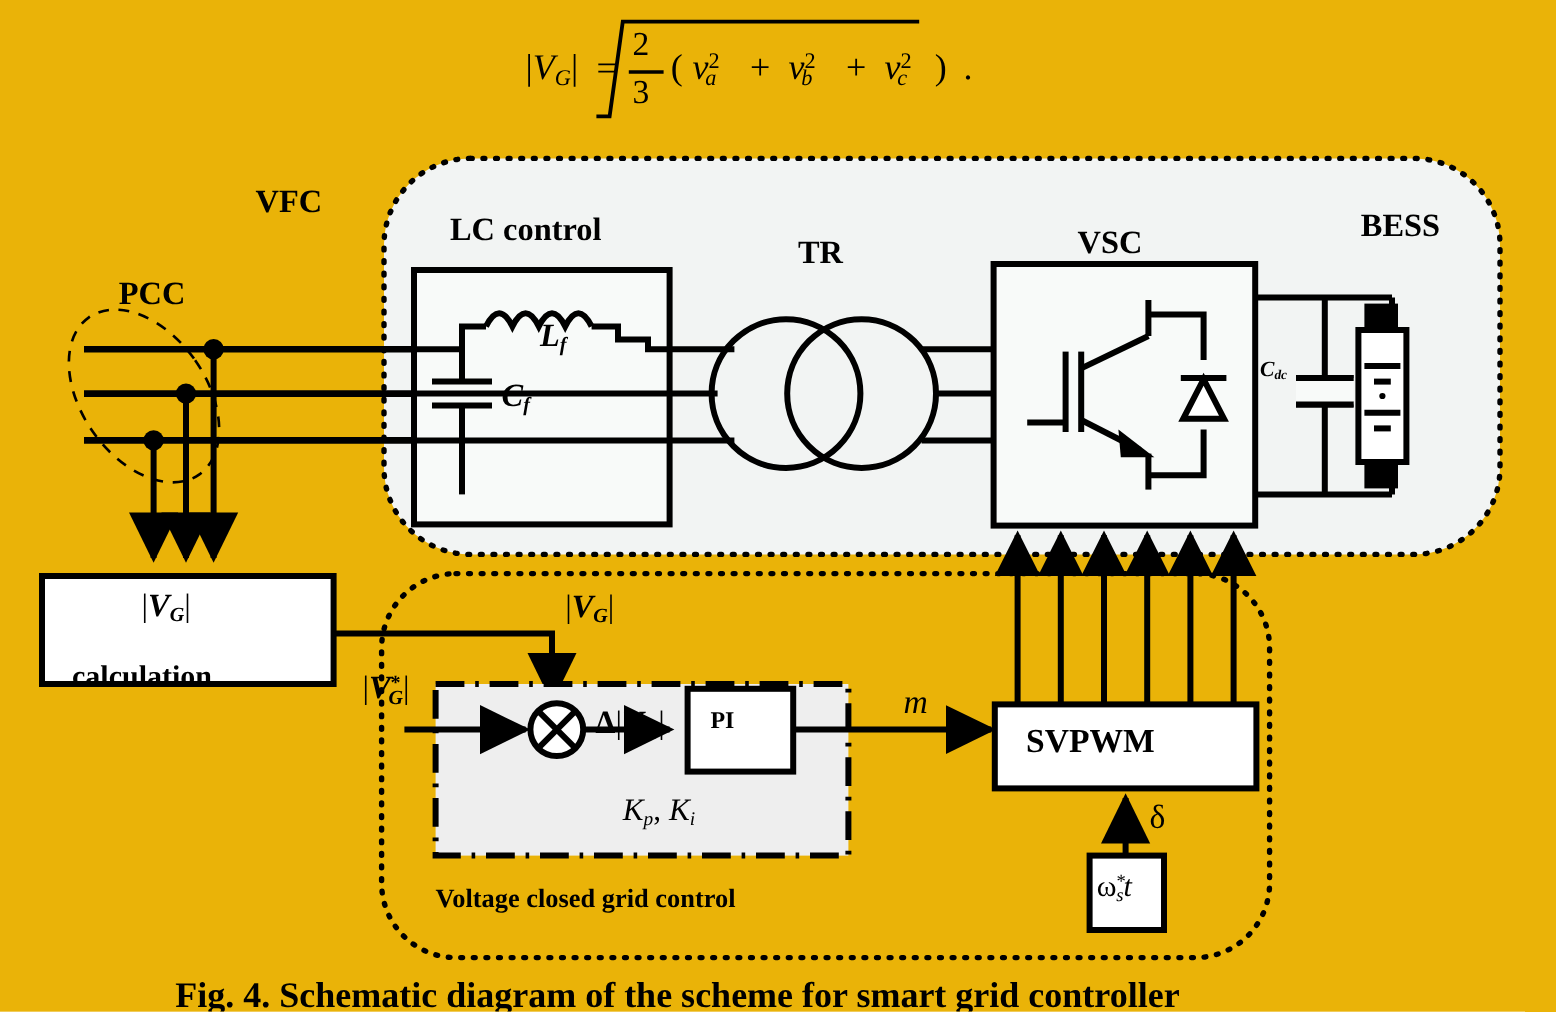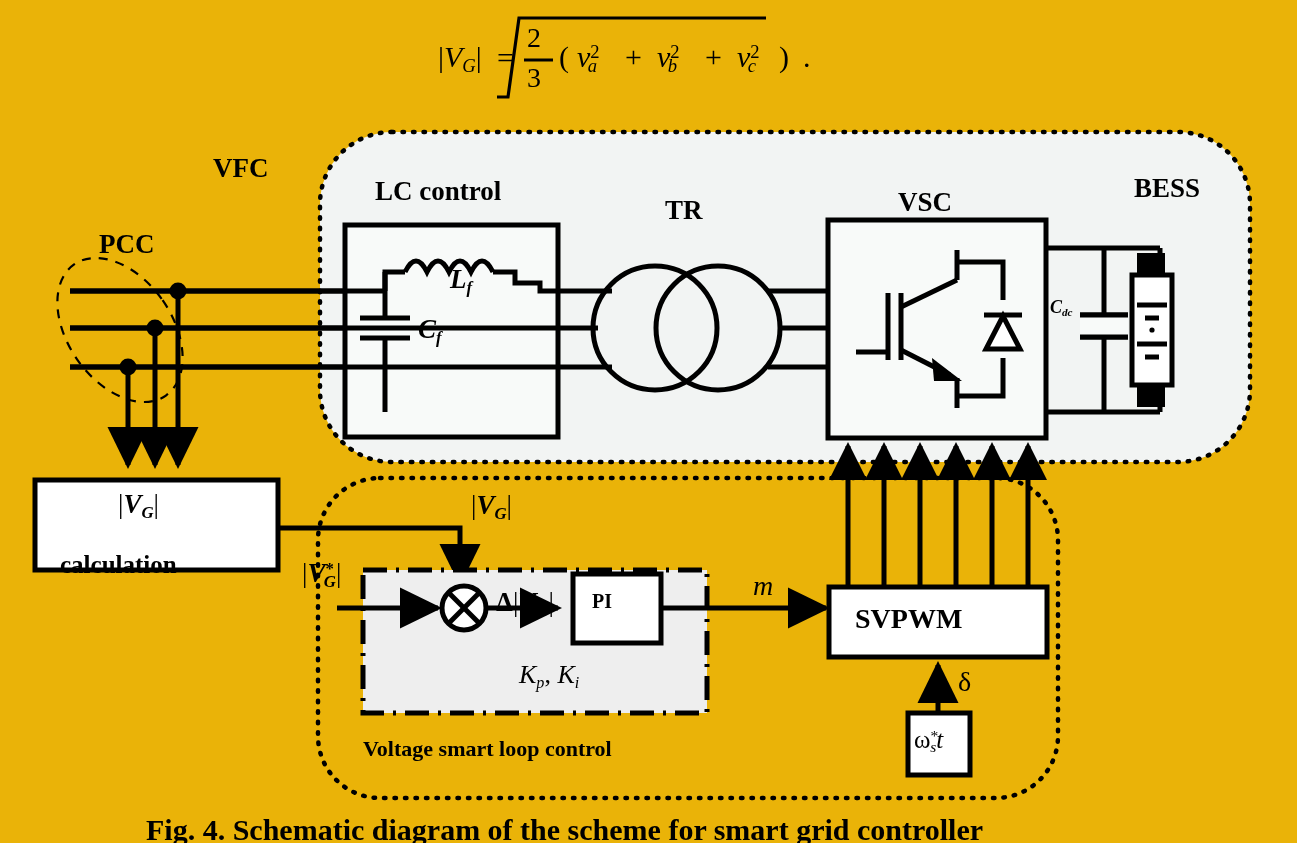--- a/index.html
+++ b/index.html
@@ -350,19 +350,19 @@
   <div class="lbl ital" style="left:753px; top:572px; font-size:28px;">m</div>
 
   <div class="lbl" style="left:855px; top:605px; font-size:28px; font-weight:bold;">SVPWM</div>
 
   <div class="lbl" style="left:958px; top:668px; font-size:28px;">δ</div>
 
   <div class="lbl" style="left:914px; top:727px; font-size:25px;">
     <span>ω</span><sup>*</sup><sub style="margin-left:-8px;">s</sub><span class="ital">t</span>
   </div>
 
-  <div class="lbl" style="left:363px; top:738px; font-size:22px; font-weight:bold;">Voltage smart loop control</div>
+  <div class="lbl" style="left:363px; top:738px; font-size:22px; font-weight:bold;">Voltage closed grid control</div>
 
   <div class="caption-clip" style="left:0px; top:815px; width:1297px; height:28px;">
     <div class="lbl" style="left:146px; top:0px; font-size:30px; font-weight:bold;">Fig. 4.  Schematic diagram of the scheme for smart grid controller</div>
   </div>
 
 </div>
 
 </body></html>

